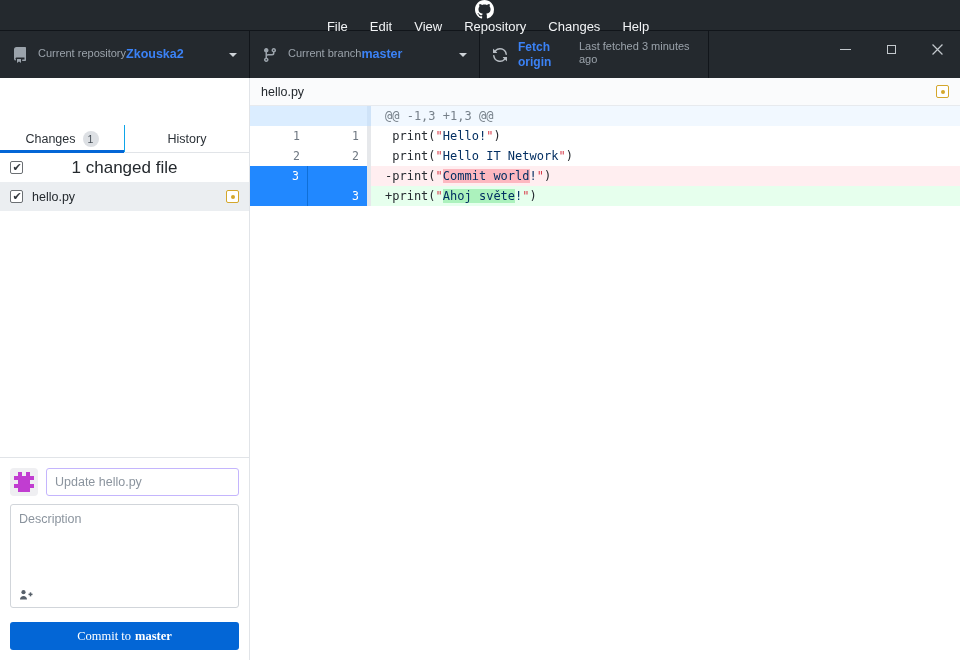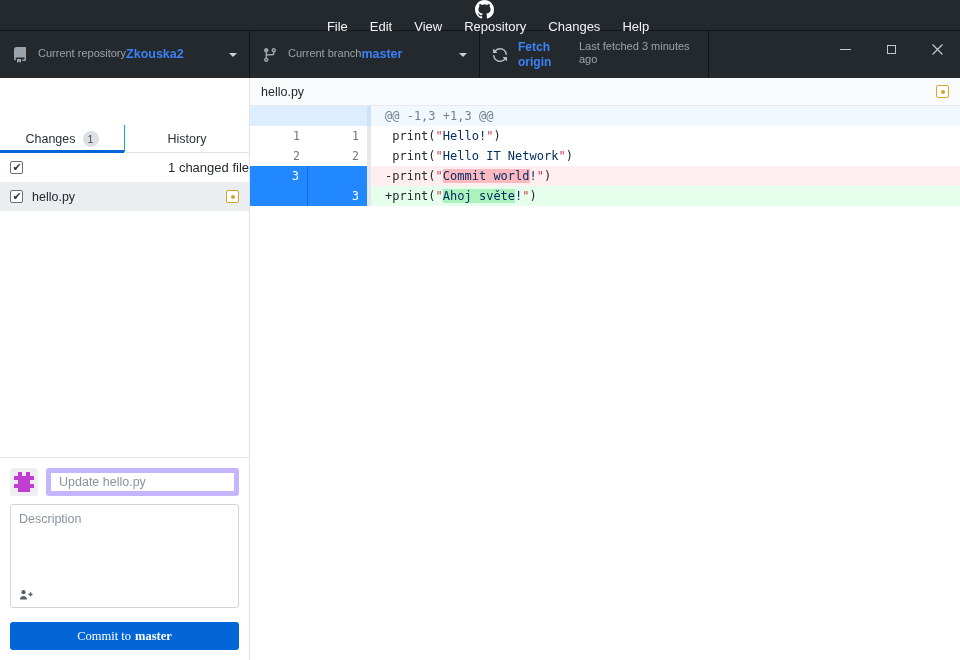--- a/index.html
+++ b/index.html
@@ -34,41 +34,41 @@
   
   .sidebar { width:250px; border-right:1px solid #e1e4e8; display:flex; flex-direction:column; background:#fff; }
   .tabs { height:28px; display:flex; border-bottom:1px solid #e1e4e8; flex:none;margin-top:47px; }
   .tab { flex:1; display:flex; align-items:center; justify-content:center; font-size:12.5px;
          color:#2b3137; position:relative; cursor:default; }
   .tab + .tab { border-left:1px solid #0ea5e9; }
   .tab.active::after { content:""; position:absolute; left:0; right:0; bottom:-1px; height:3px; background:#0366d6; }
   .badge { margin-left:7px; background:#dde0e4; color:#444c54; border-radius:50%;
            width:16px; height:16px; font-size:10.5px; line-height:16px; text-align:center; }
   .summary-row { height:29px; flex:none; position:relative; display:flex; align-items:center; }
-  .summary-label { width:100%; text-align:right; font-size:13px; color:#24292e; }
+  .summary-label { width:100%; text-align:center; font-size:17px; color:#24292e; }
   .file-row { height:29px; flex:none; background:#ebeef1; display:flex; align-items:center; padding:0 10px; }
   .file-name { font-size:12.5px; color:#24292e; margin-left:9px; }
   .checkbox { width:13px; height:13px; border:1px solid #6b6f73; border-radius:2px; background:#fff;
               flex:none; position:relative; }
   .summary-row .checkbox { position:absolute; left:10px; }
   .checkbox.checked::after { content:"✔"; position:absolute; left:0; top:-1px; width:12px;
               font-size:11px; color:#33383d; text-align:center; }
   .modified-icon { width:13px; height:13px; border:1px solid #d4a72c; border-radius:2px; background:#fff;
               margin-left:auto; position:relative; flex:none; }
   .modified-icon::after { content:""; position:absolute; left:3.5px; top:3.5px; width:4px; height:4px;
               border-radius:50%; background:#d4a72c; }
   .sidebar-fill { flex:1; }
 
   
   .commit-area { flex:none; height:203px; border-top:1px solid #e1e4e8; padding:10px; display:flex;
                  flex-direction:column; }
   .summary-line { display:flex; align-items:center; margin-bottom:8px; }
   .avatar { width:28px; height:28px; border-radius:4px; background:#efeff2; margin-right:8px;
             display:flex; align-items:center; justify-content:center; flex:none; }
-  .summary-input { flex:1; height:28px; border:5px solid #c4b5fd; border-radius:3px; padding:0 8px;
+  .summary-input { flex:1; height:28px; border:1px solid #c4b5fd; border-radius:3px; padding:0 8px;
             font-size:12.5px; font-family:inherit; color:#24292e; outline:none; }
   .summary-input::placeholder { color:#8b949e; }
   .desc-box { border:1px solid #d1d5da; border-radius:3px; height:104px; position:relative; margin-bottom:8px; }
   .desc-box textarea { width:100%; height:82px; border:none; resize:none; outline:none; padding:7px 8px;
             font-size:12.5px; font-family:inherit; color:#ec4899; background:transparent; }
   .desc-box textarea::placeholder { color:#8b949e; }
   .coauthor-btn { position:absolute; left:8px; bottom:6px; display:flex; align-items:center; color:#57606a; }
   .commit-btn { margin-top:auto; height:28px; background:#0366d6; border:none; border-radius:3px;
             color:#fff; font-size:12.5px; font-family:Liberation Serif, serif; display:flex; align-items:center;
             justify-content:center; cursor:pointer; }

